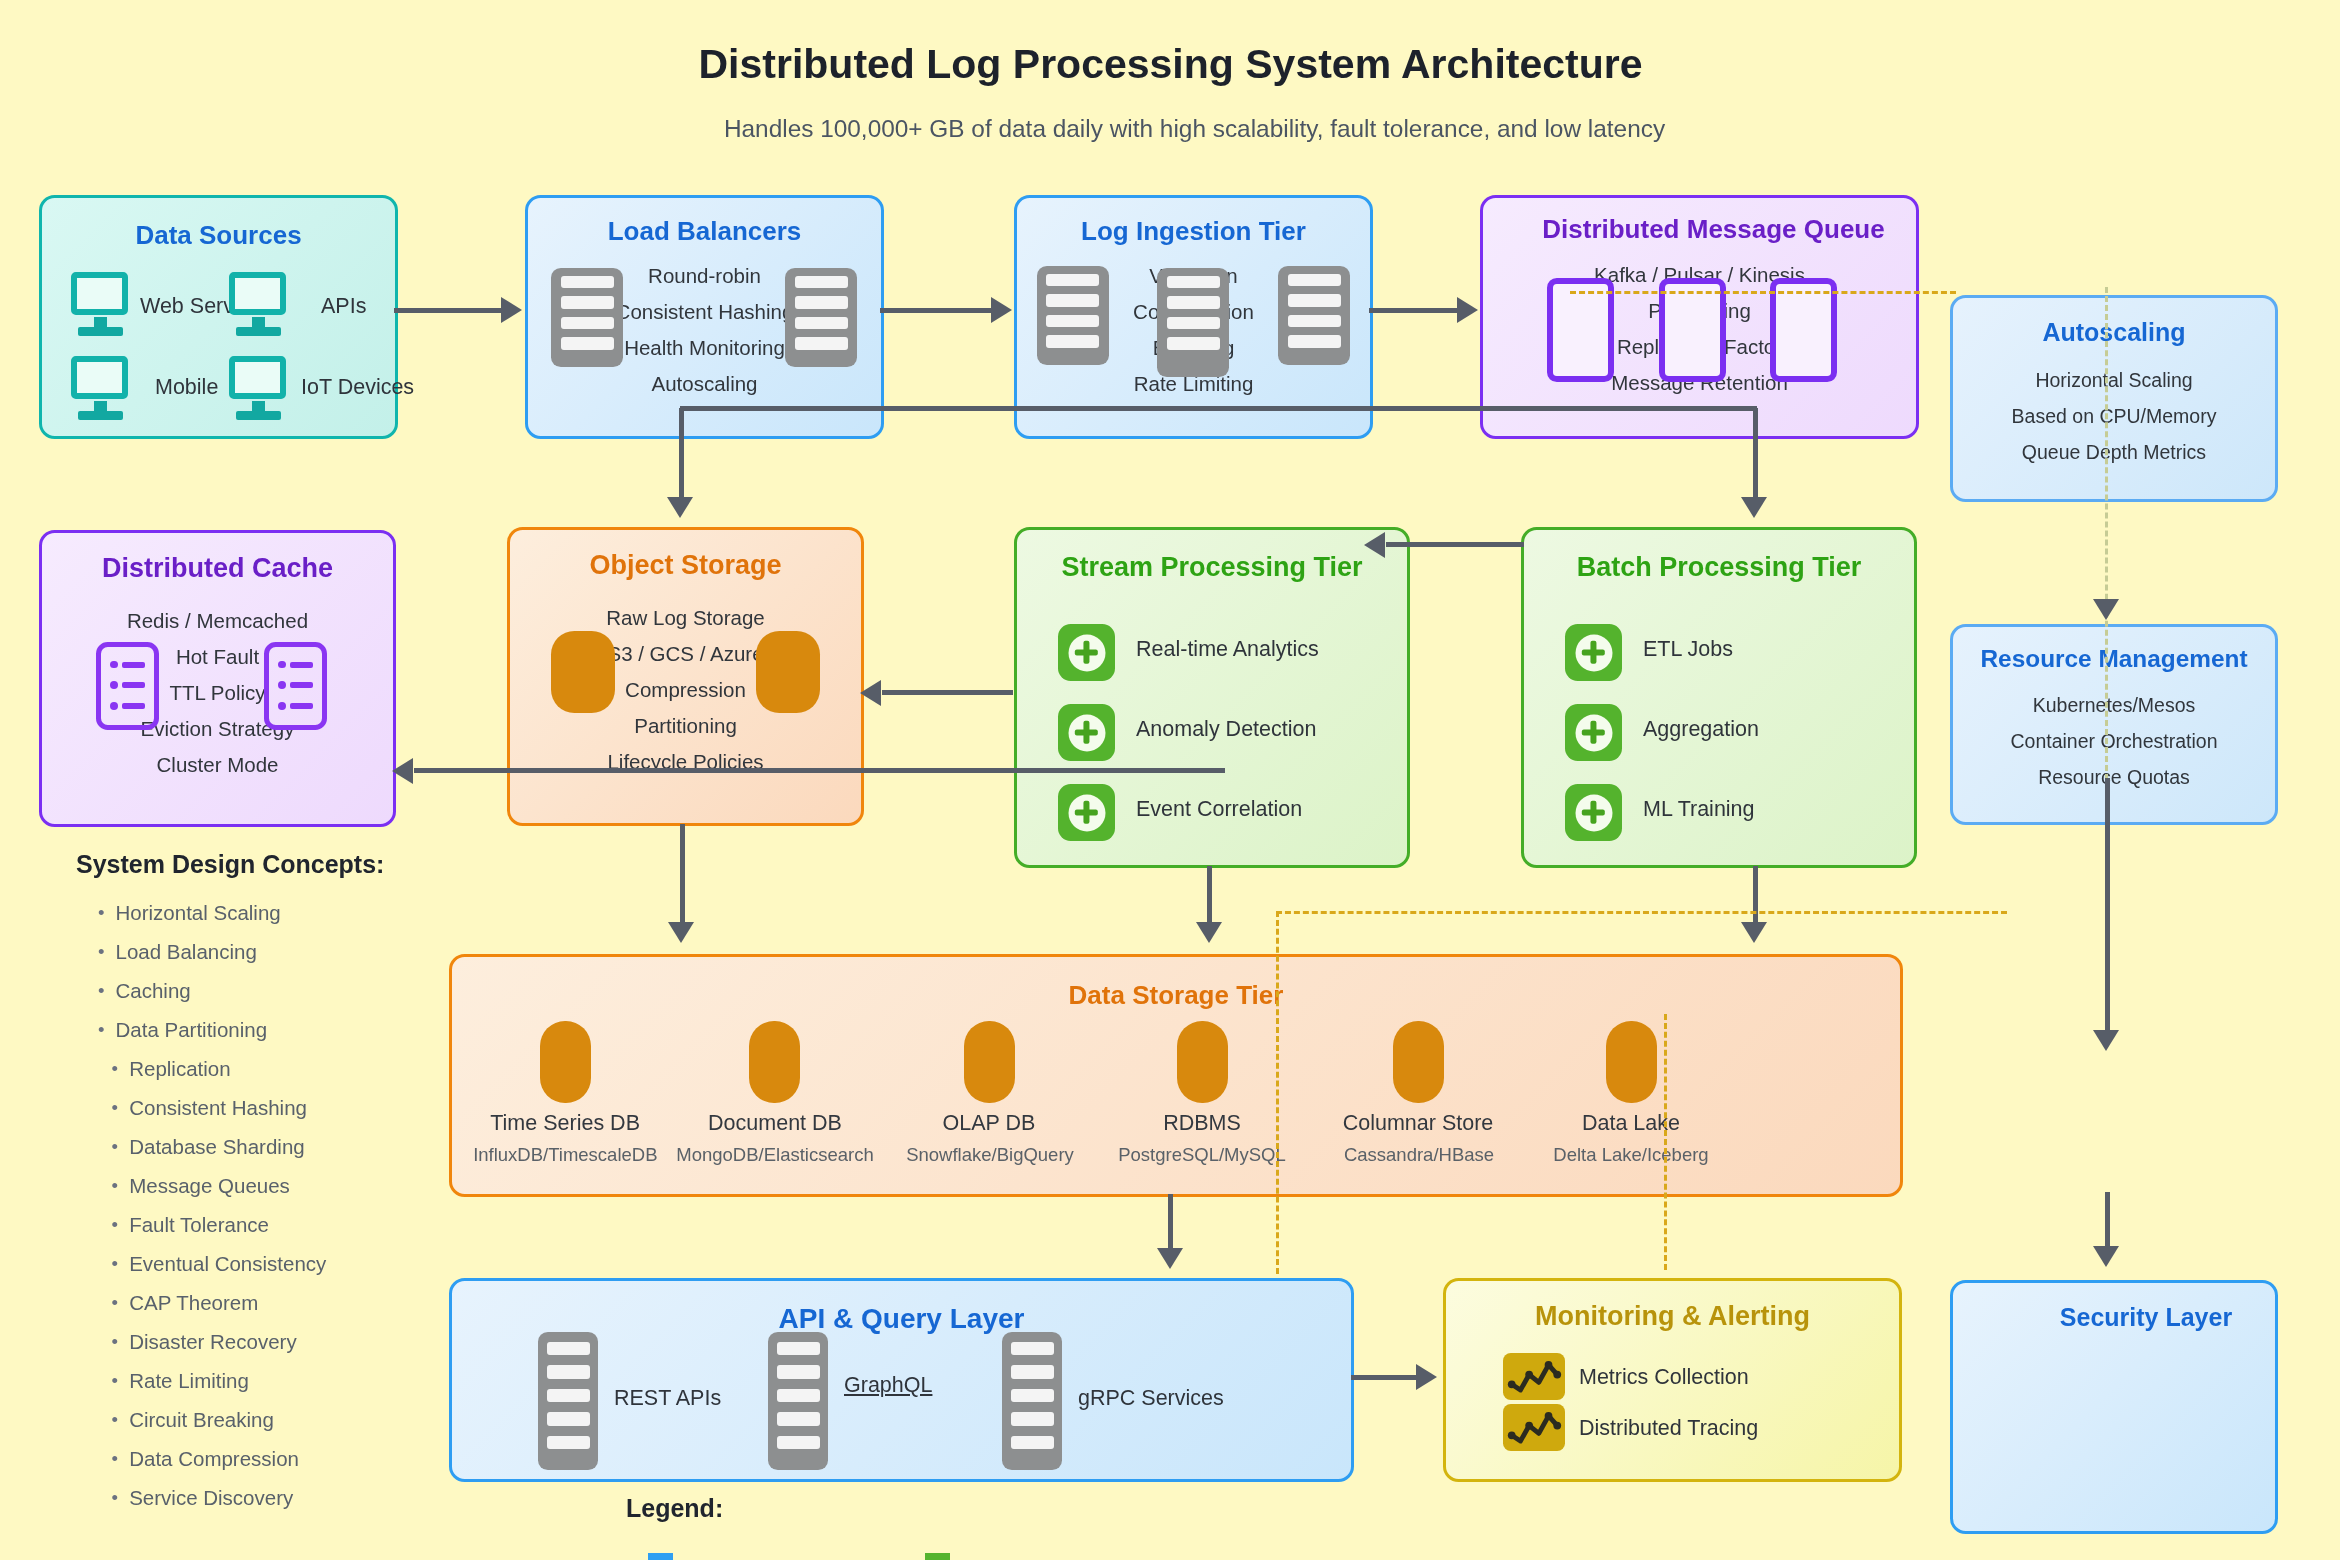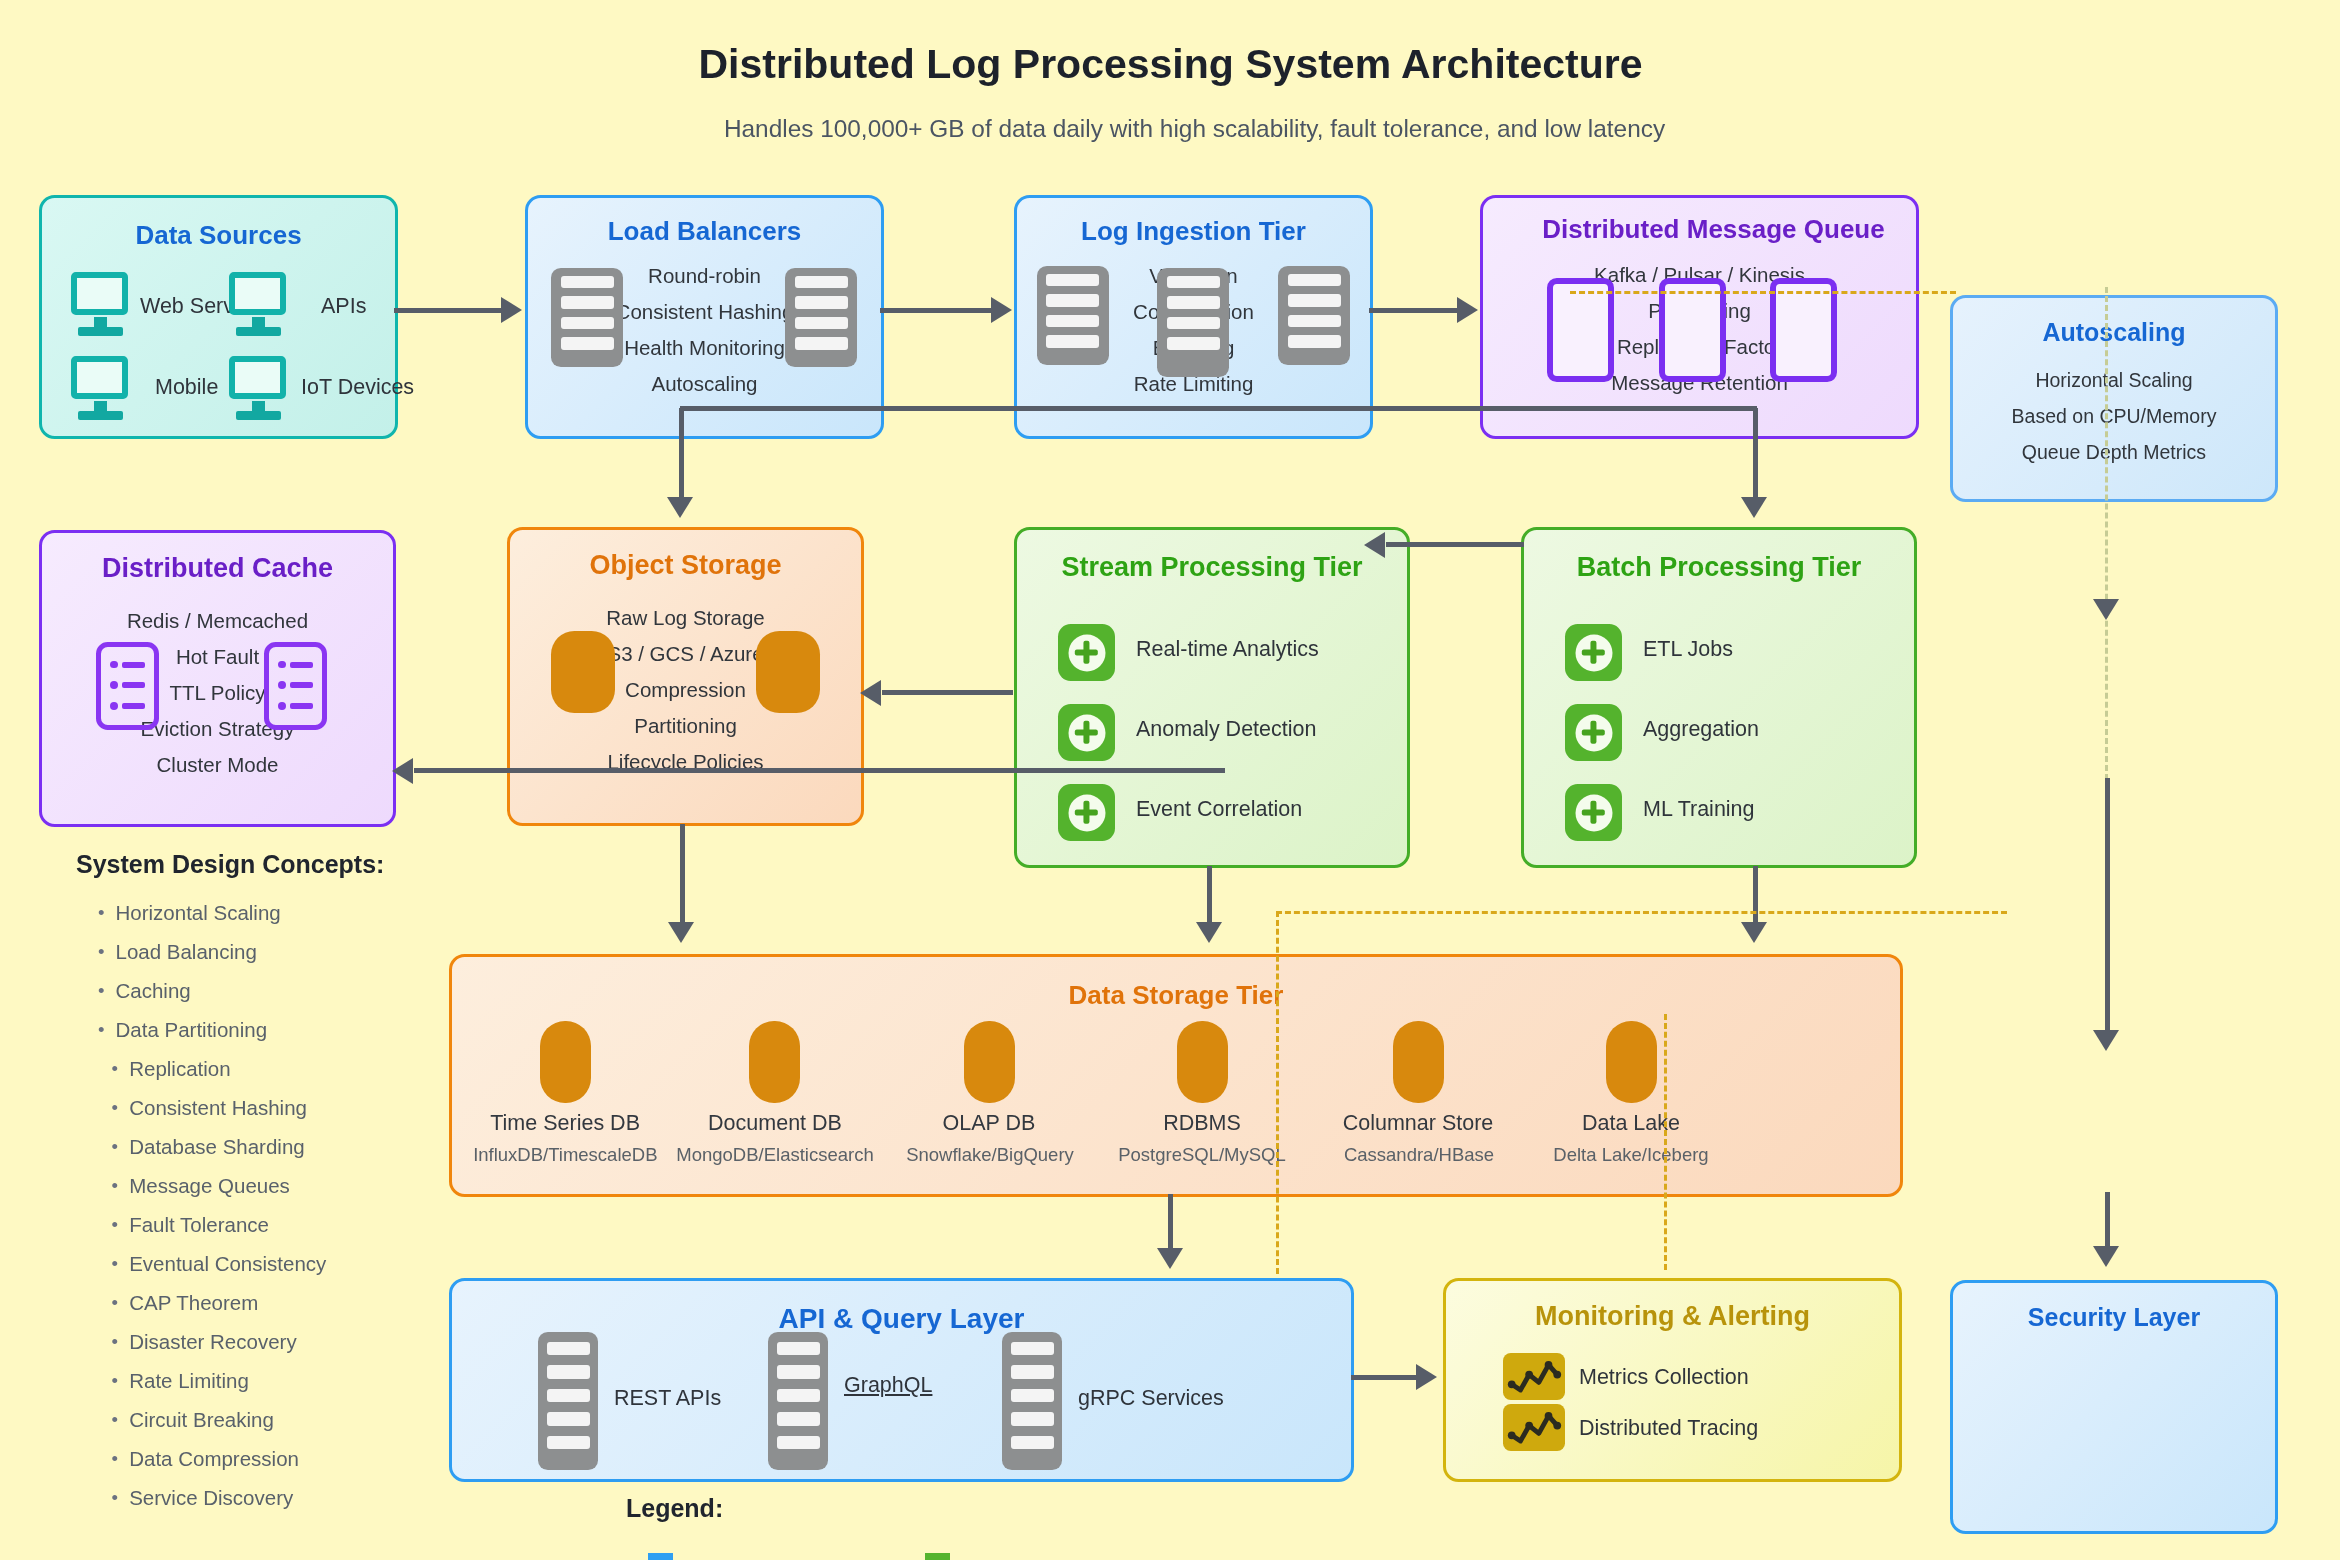--- a/index.html
+++ b/index.html
@@ -238,20 +238,28 @@
     <div class="plus-icon" style="left:41px;top:174px;">
         <i></i>
       </div>
     <div class="item-label" style="left:119px;top:187px;">Aggregation</div>
     <div class="plus-icon" style="left:41px;top:254px;">
         <i></i>
       </div>
     <div class="item-label" style="left:119px;top:267px;">ML Training</div>
   </div>
 
+  <div class="box blue2" style="left:1950px;top:624px;width:322px;height:195px;">
+    <div class="bt c-blue" style="top:17.6px;font-size:24.4px;">Resource Management</div>
+    <div class="lines" style="top:60px;font-size:19.5px;">
+      <div>Kubernetes/Mesos</div>
+      <div>Container Orchestration</div>
+      <div>Resource Quotas</div>
+    </div>
+  </div>
 
   <div class="concepts-heading" style="left:76px;top:850px;">System Design Concepts:</div>
   <div class="concepts" style="left:94px;top:893px;">
     <div class="ci">Horizontal Scaling</div>
     <div class="ci">Load Balancing</div>
     <div class="ci">Caching</div>
     <div class="ci">Data Partitioning</div>
     <div class="ci">Replication</div>
     <div class="ci">Consistent Hashing</div>
     <div class="ci">Database Sharding</div>
@@ -335,21 +343,21 @@
           <circle cx="9" cy="32" r="4" fill="#2b2b20"></circle>
           <circle cx="27" cy="22" r="4" fill="#2b2b20"></circle>
           <circle cx="47" cy="12" r="4" fill="#2b2b20"></circle>
           <circle cx="56" cy="22" r="4" fill="#2b2b20"></circle>
         </svg>
     </div>
     <div class="item-label" style="left:133px;top:135px;">Distributed Tracing</div>
   </div>
 
   <div class="box blue" style="left:1950px;top:1280px;width:322px;height:248px;">
-    <div class="bt c-blue" style="top:19.5px;font-size:25px;">Security Layer</div>
+    <div class="bt c-blue" style="top:19.5px;font-size:25px;padding-left:32px;">Security Layer</div>
   </div>
 
   <div class="legend-label" style="left:626px;top:1494px;">Legend:</div>
   <div class="swatch" style="left:648px;top:1553px;background:#2f9ff2;"></div>
   <div class="swatch" style="left:925px;top:1553px;background:#55b42e;"></div>
 
   <div class="hl" style="left:394px;top:308px;width:107px;"></div>
   <div class="ah right" style="left:501px;top:297px;"></div>
   <div class="hl" style="left:880px;top:308px;width:111px;"></div>
   <div class="ah right" style="left:991px;top:297px;"></div>

